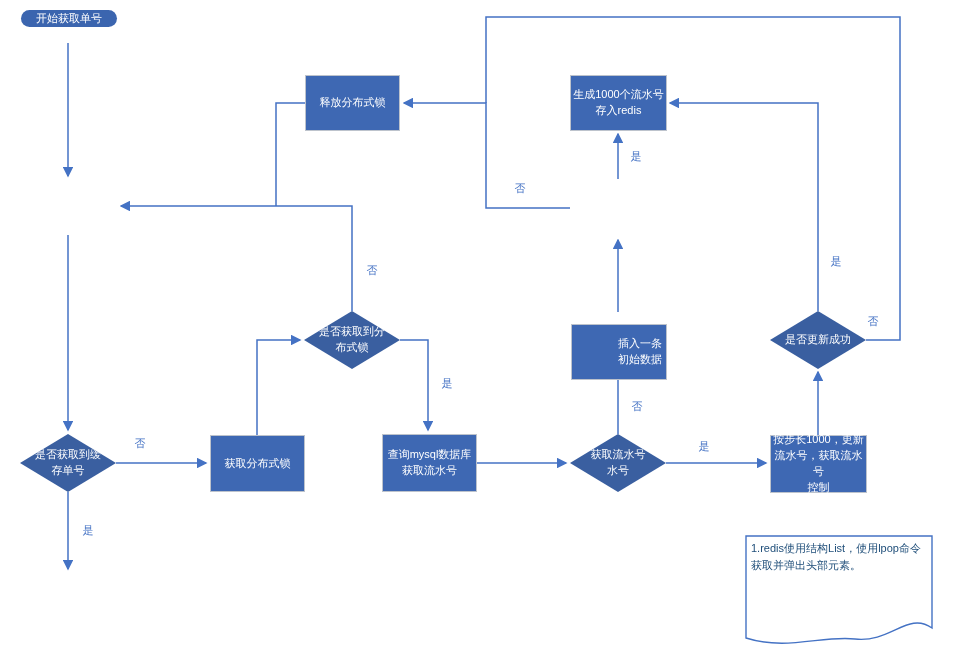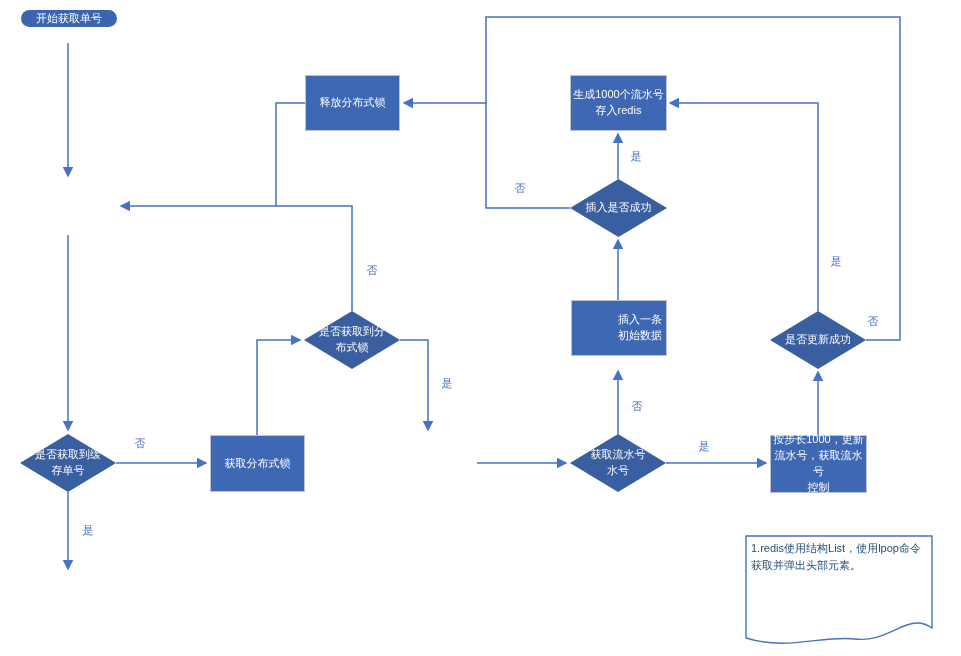--- a/index.html
+++ b/index.html
@@ -51,34 +51,35 @@
   </svg>
 
   <div class="node stadium" style="left:21px;top:10px;width:96px;height:17px;">开始获取单号</div>
 
 
   <div class="node rect" style="left:305px;top:75px;width:95px;height:56px;">释放分布式锁</div>
 
   <div class="node rect" style="left:570px;top:75px;width:97px;height:56px;">生成1000个流水号
 存入redis</div>
 
-  <div class="node diamond" style="left:570px;top:179px;width:97px;height:58px;">插入是否成功</div>
 
   <div class="node diamond" style="left:304px;top:311px;width:96px;height:58px;">是否获取到分
 布式锁</div>
 
   <div class="node diamond" style="left:770px;top:311px;width:96px;height:58px;">是否更新成功</div>
 
-  <div class="node rect" style="left:571px;top:300px;width:96px;height:56px;padding-left:42px;">插入一条初始数据</div>
+  <div class="node rect" style="left:571px;top:324px;width:96px;height:56px;padding-left:42px;">插入一条初始数据</div>
 
   <div class="node diamond" style="left:20px;top:434px;width:96px;height:58px;">是否获取到缓
 存单号</div>
 
   <div class="node rect" style="left:210px;top:435px;width:95px;height:57px;">获取分布式锁</div>
 
+  <div class="node rect" style="left:382px;top:434px;width:95px;height:58px;">查询mysql数据库
+获取流水号</div>
 
   <div class="node diamond" style="left:570px;top:434px;width:96px;height:58px;">获取流水号
 水号</div>
 
   <div class="node rect" style="left:770px;top:435px;width:97px;height:58px;">按步长1000，更新
 流水号，获取流水号
 控制</div>
 
 
   <div class="elabel" style="left:140px;top:443px;">否</div>

